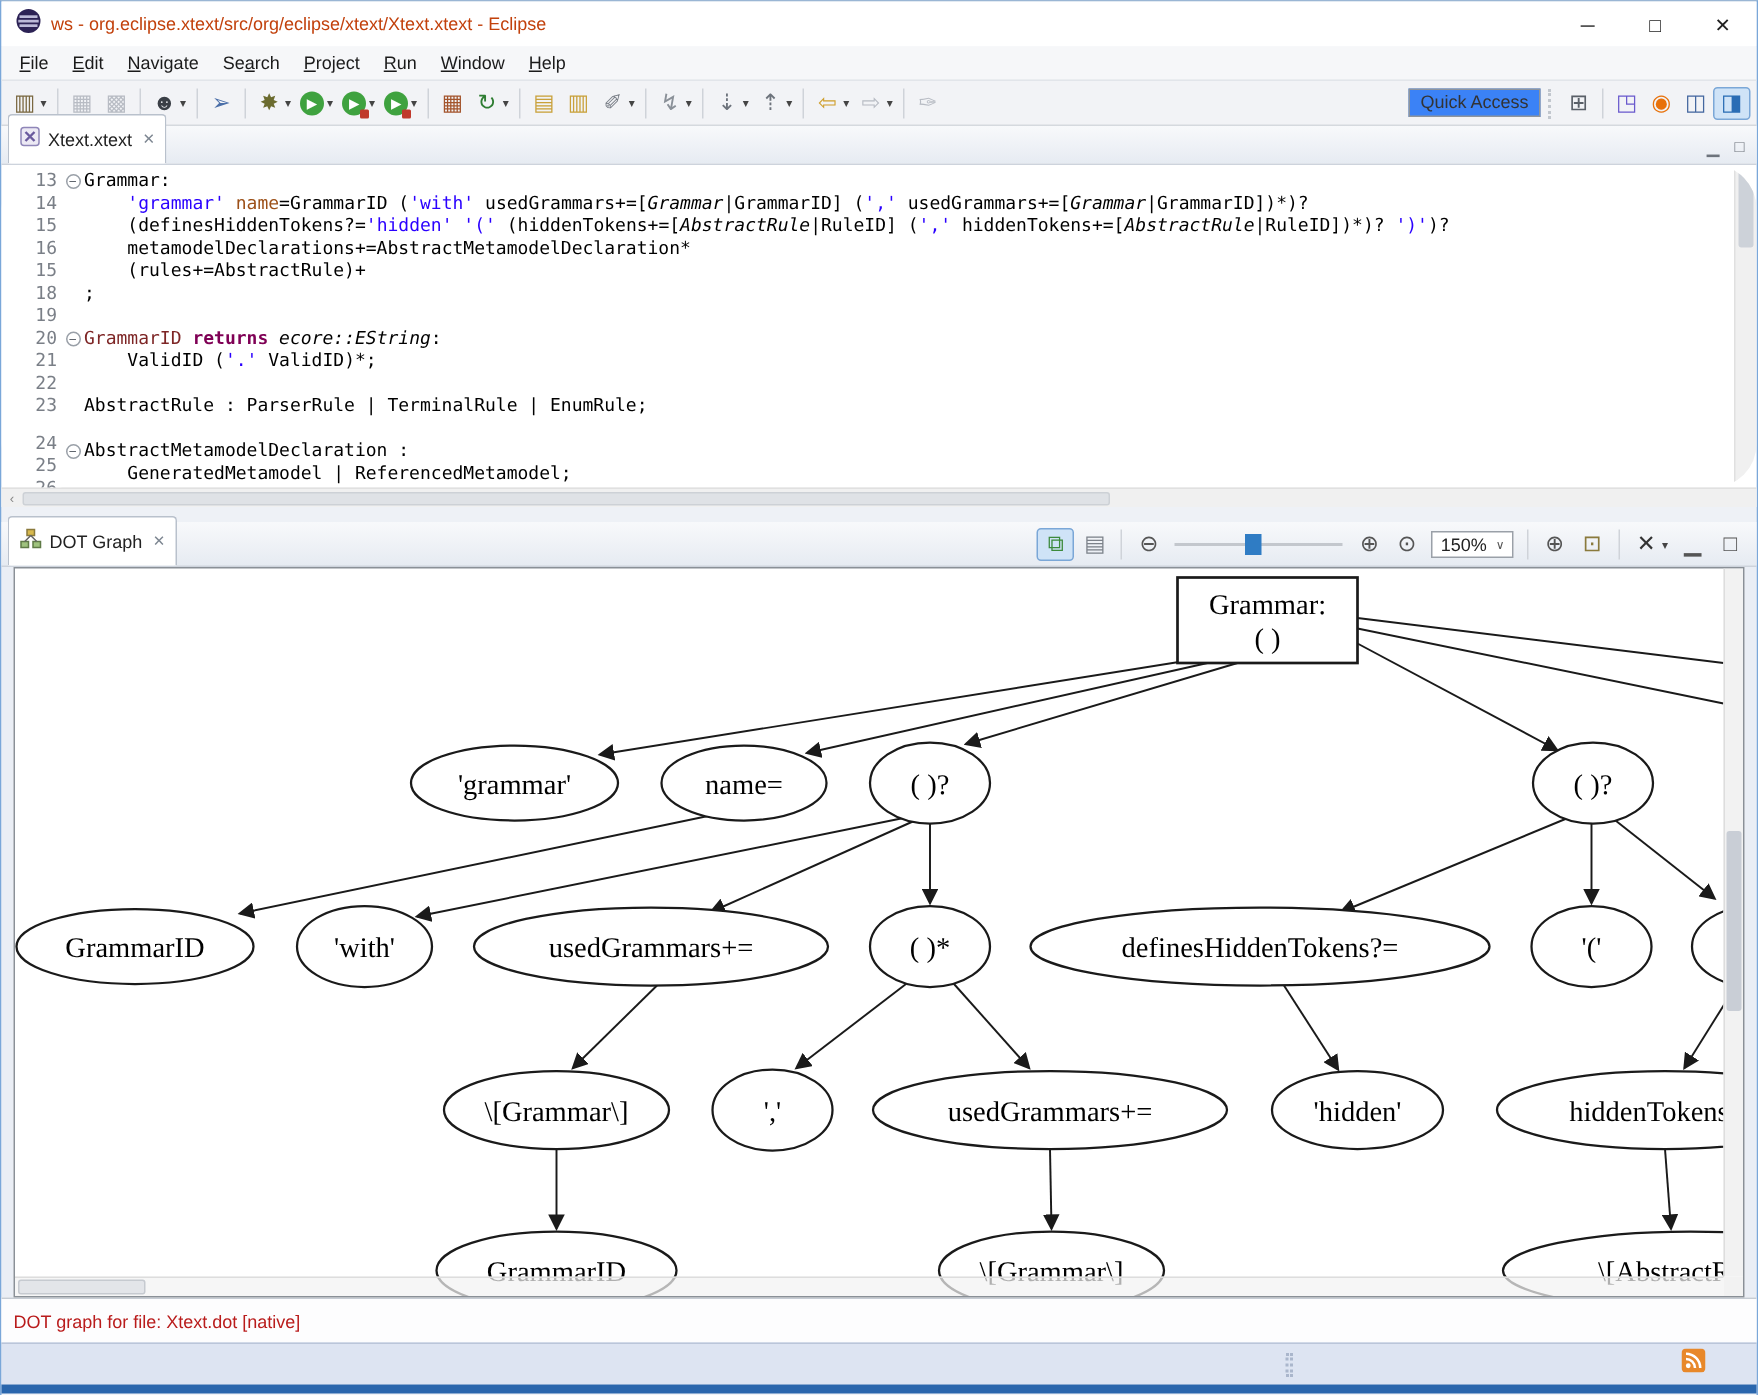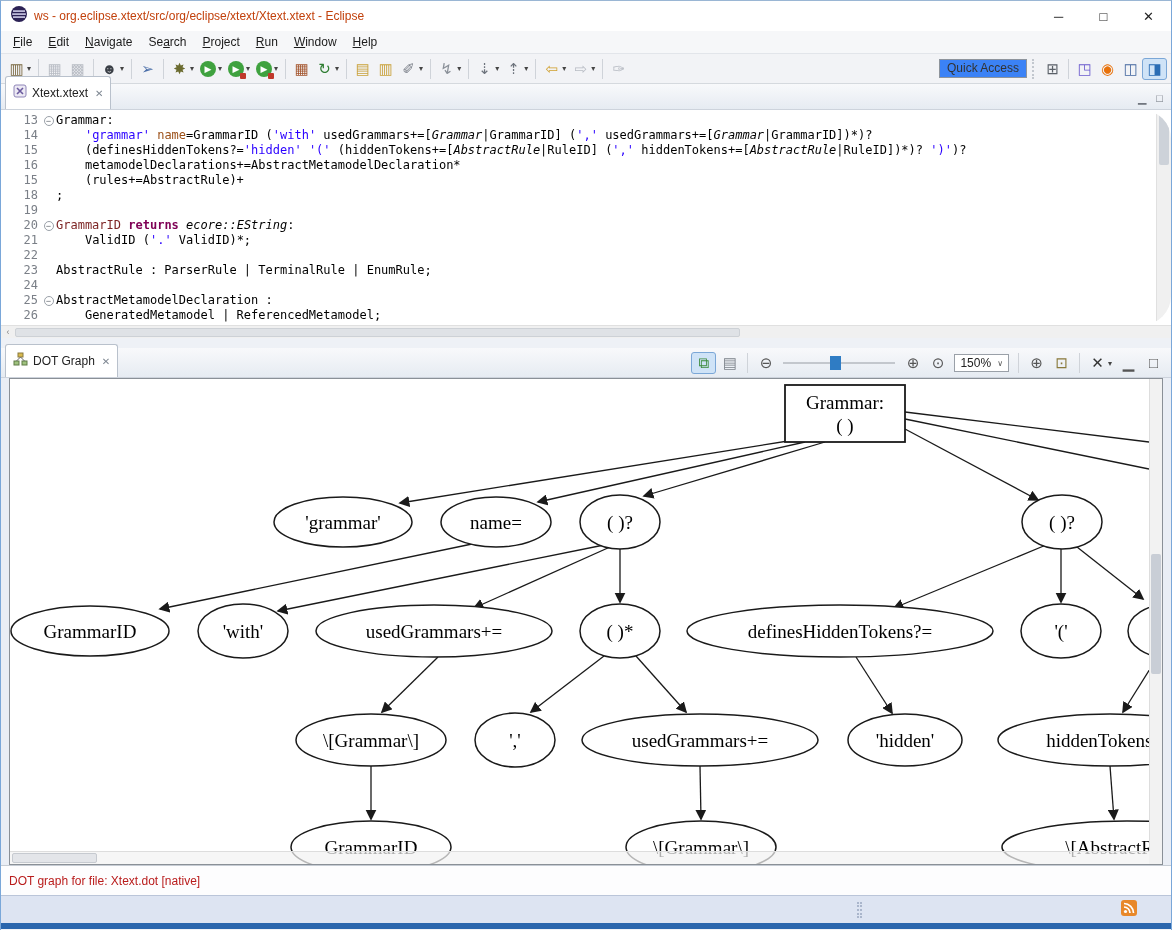--- a/index.html
+++ b/index.html
@@ -255,21 +255,21 @@
           <div style="height: 15px;">14</div>
           <div style="height: 15px;">15</div>
           <div style="height: 15px;">16</div>
           <div style="height: 15px;">15</div>
           <div style="height: 15px;">18</div>
           <div style="height: 15px;">19</div>
           <div style="height: 15px;">20</div>
           <div style="height: 15px;">21</div>
           <div style="height: 15px;">22</div>
           <div style="height: 15px;">23</div>
-          <div style="height: 15px;">24</div>
+          <div style="height: 15px; margin-top: 10px;">24</div>
           <div style="height: 15px;">25</div>
           <div style="height: 15px;">26</div>
         </div>
       <div class="foldcol" id="foldcol">
           <div class="f">
             <span class="foldmark">−</span>
           </div>
           <div class="f"></div>
           <div class="f"></div>
           <div class="f"></div>

